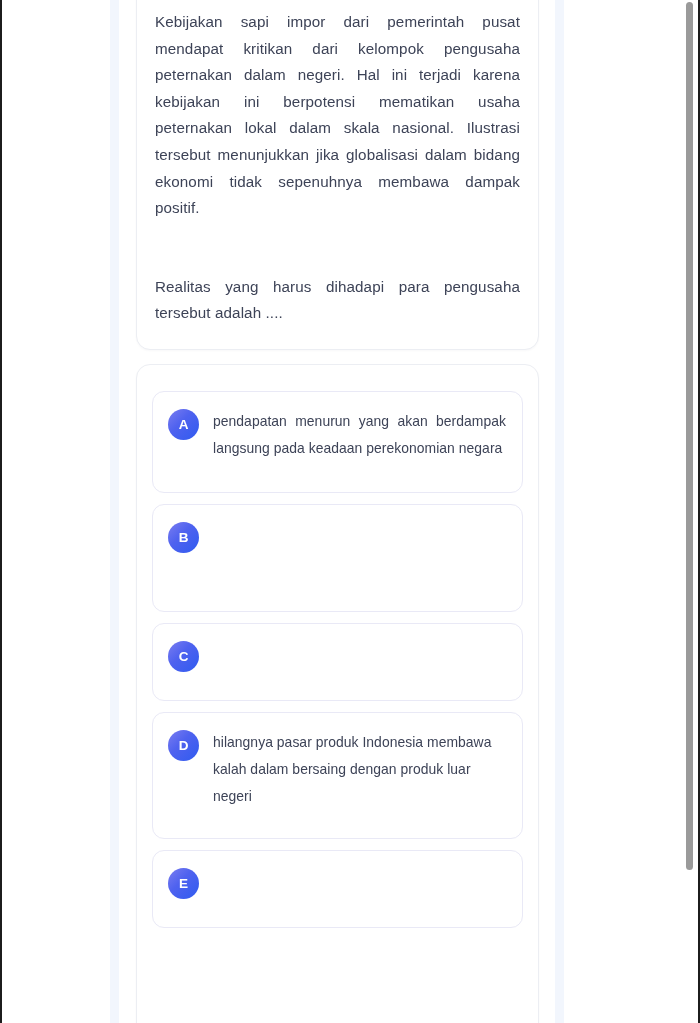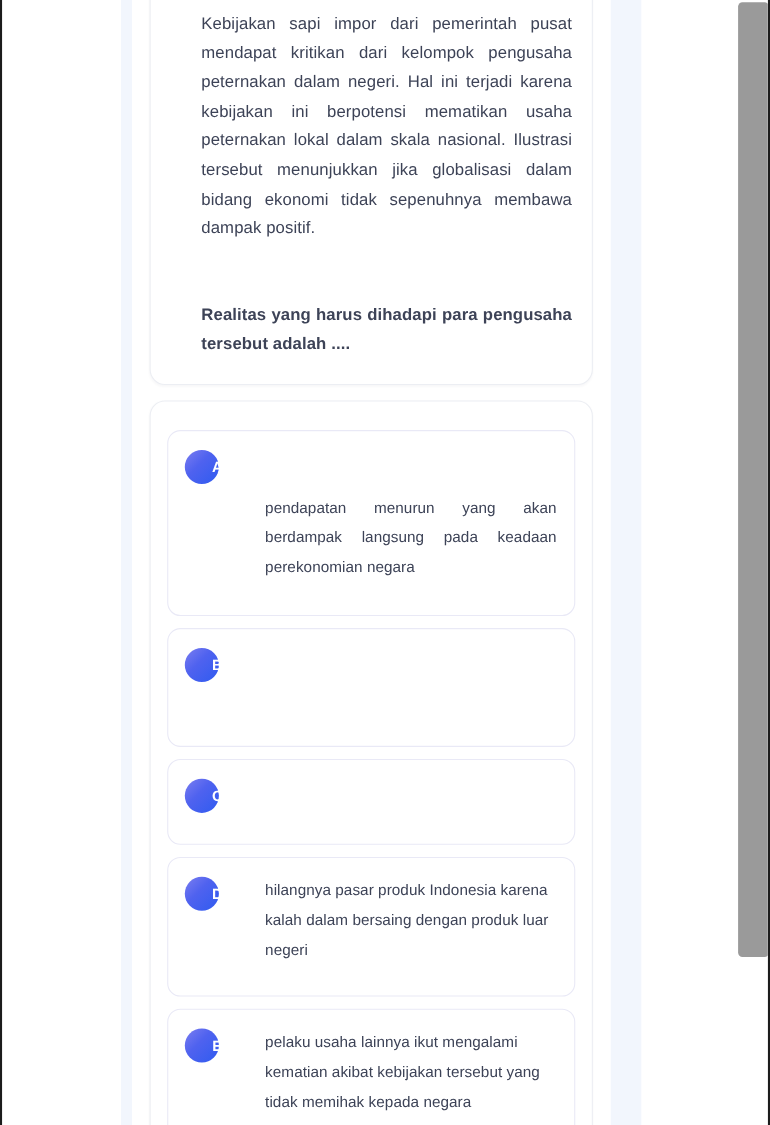--- a/index.html
+++ b/index.html
@@ -1,16 +1,16 @@
 <!DOCTYPE html>
 <html><head>
 <meta charset="utf-8">
 <title>Quiz Question</title>
 <style>
-  * { box-sizing: border-box; padding-left: 28px; }
+  * { box-sizing: border-box; }
   html, body {
     margin: 0;
     padding: 0;
     width: 700px;
     height: 1023px;
     overflow: hidden;
     background: #ffffff;
   }
   body {
     font-family: "Liberation Sans", "DejaVu Sans", sans-serif;
@@ -73,21 +73,21 @@
   }
   .question-para {
     margin: 0;
     color: #3d4357;
     font-size: 15.2px;
     line-height: 26.6px;
     text-align: justify;
     text-justify: inter-word;
     letter-spacing: 0.1px;
   }
-  .question-para + .question-para { margin-top: 52px; font-weight: bold; }
+  .question-para + .question-para { margin-top: 52px; }
 
   
   .answers-card {
     margin: 14px 16px 0 16px;
     padding: 26px 15px 20px 15px;
     min-height: 700px;
   }
 
   
   .option {
@@ -122,21 +122,20 @@
   .option-text {
     color: #3d4357;
     font-size: 13.9px;
     line-height: 27px;
     flex: 1 1 auto;
     letter-spacing: 0.05px;
   }
   .option-text.justified {
     text-align: justify;
     text-justify: inter-word;
-    margin-top: 40px;
   }
 
   
   .opt-a { padding-bottom: 30px; }
   .opt-b { padding-bottom: 58px; }
   .opt-c { padding-bottom: 28px; }
   .opt-d { padding-bottom: 28px; }
   .opt-e { padding-bottom: 28px; }
 
   
@@ -184,26 +183,25 @@
         <div class="option opt-b">
           <span class="badge">B</span>
         </div>
 
         <div class="option opt-c">
           <span class="badge">C</span>
         </div>
 
         <div class="option opt-d">
           <span class="badge">D</span>
-          <span class="option-text">hilangnya pasar produk Indonesia karena kalah dalam bersaing dengan produk luar negeri</span>
+          <span class="option-text">hilangnya pasar produk Indonesia membawa kalah dalam bersaing dengan produk luar negeri</span>
         </div>
 
         <div class="option opt-e">
           <span class="badge">E</span>
-          <span class="option-text">pelaku usaha lainnya ikut mengalami kematian akibat kebijakan tersebut yang tidak memihak kepada negara</span>
         </div>
 
       </div>
     </div>
   </div>
 
   <div class="scrollbar-track">
     <div class="scrollbar-thumb"></div>
   </div>
 </div>

